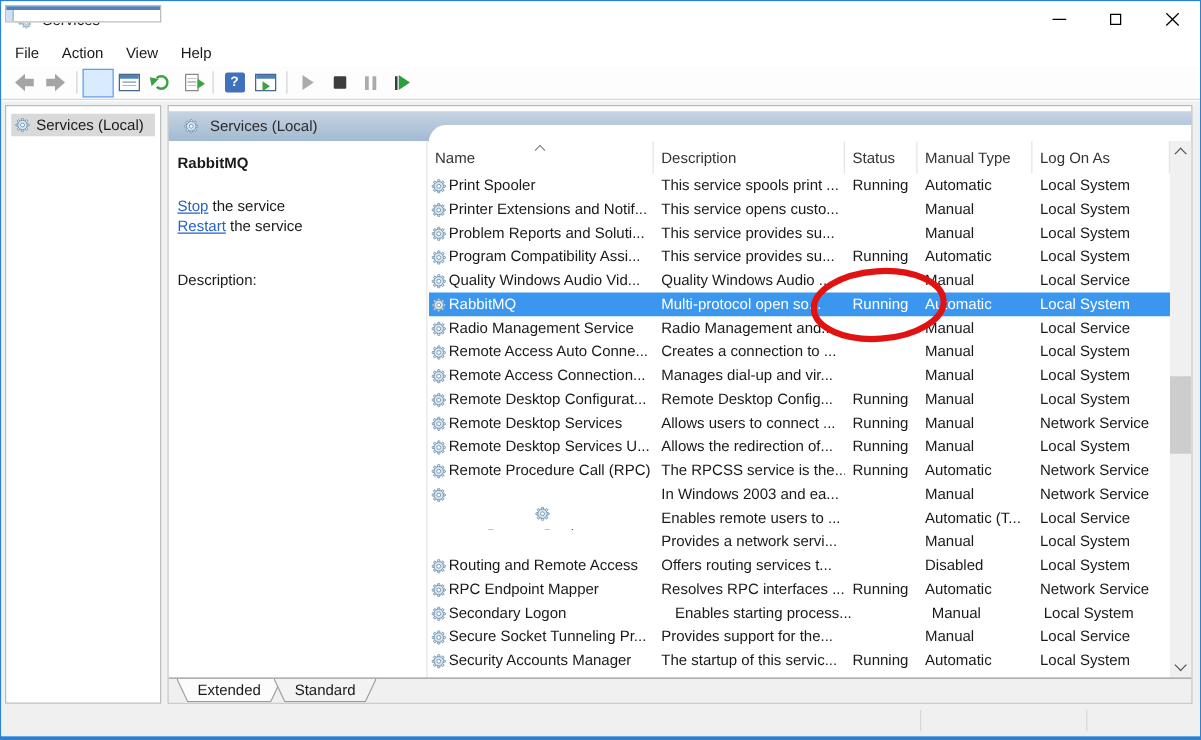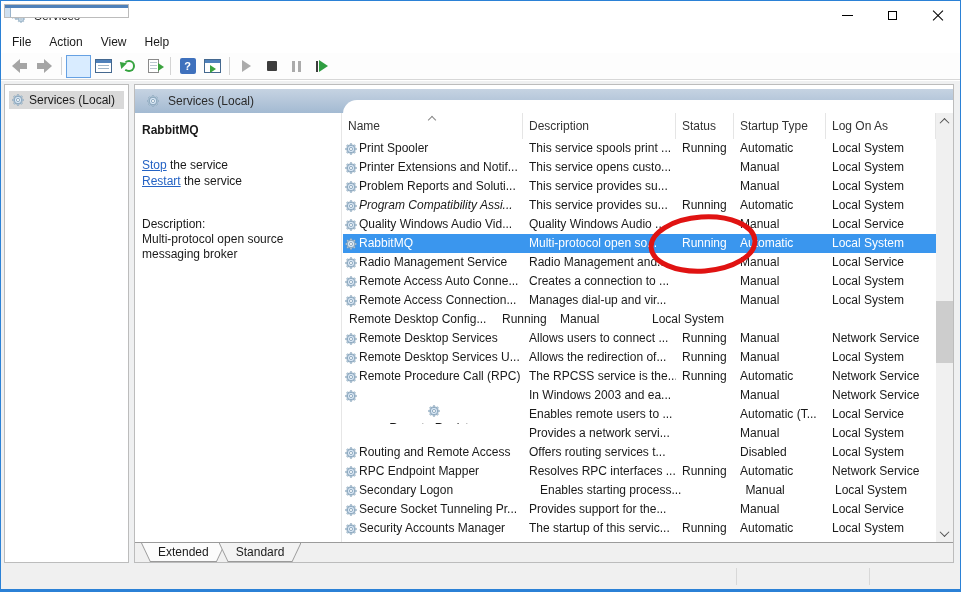--- a/index.html
+++ b/index.html
@@ -228,38 +228,36 @@
         <span class="banner-label">Services (Local)</span>
       </div>
 
       <div class="infopanel">
         <div class="svc-title">RabbitMQ</div>
         <div class="svc-actions">
           <div><span class="link">Stop</span><span> the service</span></div>
           <div><span class="link">Restart</span><span> the service</span></div>
         </div>
         <div class="svc-desc-label">Description:</div>
-        <div class="svc-desc">Multi-protocol open source
-messaging broker</div>
       </div>
 
       <div class="list">
         <div class="hdr-row" id="col-headers">
             <div class="hdr-cell" style="width: 180px;">
               <span>Name</span>
               <span class="sortmark"></span>
             </div>
             <div class="hdr-cell" style="width: 153px;">
               <span>Description</span>
             </div>
             <div class="hdr-cell" style="width: 58px;">
               <span>Status</span>
             </div>
             <div class="hdr-cell" style="width: 92px;">
-              <span>Startup Type</span>
+              <span>Manual Type</span>
             </div>
             <div class="hdr-cell" style="width: 110px;">
               <span>Log On As</span>
             </div>
           </div>
         <div class="rows" id="rows">
             <div class="row">
               <div class="cell name" style="width: 180px;">
                 <svg class="gear">
                   <use href="#gear"></use>
@@ -289,21 +287,21 @@
                   <use href="#gear"></use>
                 </svg>
                 <span>Problem Reports and Soluti...</span>
               </div>
               <div class="cell" style="width: 153px;">This service provides su...</div>
               <div class="cell" style="width: 58px;"></div>
               <div class="cell" style="width: 92px;">Manual</div>
               <div class="cell" style="width: 110px;">Local System</div>
             </div>
             <div class="row">
-              <div class="cell name" style="width: 180px; font-style: italic;">
+              <div class="cell name" style="width: 180px;">
                 <svg class="gear">
                   <use href="#gear"></use>
                 </svg>
                 <span>Program Compatibility Assi...</span>
               </div>
               <div class="cell" style="width: 153px;">This service provides su...</div>
               <div class="cell" style="width: 58px;">Running</div>
               <div class="cell" style="width: 92px;">Automatic</div>
               <div class="cell" style="width: 110px;">Local System</div>
             </div>
@@ -361,20 +359,26 @@
                   <use href="#gear"></use>
                 </svg>
                 <span>Remote Access Connection...</span>
               </div>
               <div class="cell" style="width: 153px;">Manages dial-up and vir...</div>
               <div class="cell" style="width: 58px;"></div>
               <div class="cell" style="width: 92px;">Manual</div>
               <div class="cell" style="width: 110px;">Local System</div>
             </div>
             <div class="row">
+              <div class="cell name" style="width: 180px;">
+                <svg class="gear">
+                  <use href="#gear"></use>
+                </svg>
+                <span>Remote Desktop Configurat...</span>
+              </div>
               <div class="cell" style="width: 153px;">Remote Desktop Config...</div>
               <div class="cell" style="width: 58px;">Running</div>
               <div class="cell" style="width: 92px;">Manual</div>
               <div class="cell" style="width: 110px;">Local System</div>
             </div>
             <div class="row">
               <div class="cell name" style="width: 180px;">
                 <svg class="gear">
                   <use href="#gear"></use>
                 </svg>

